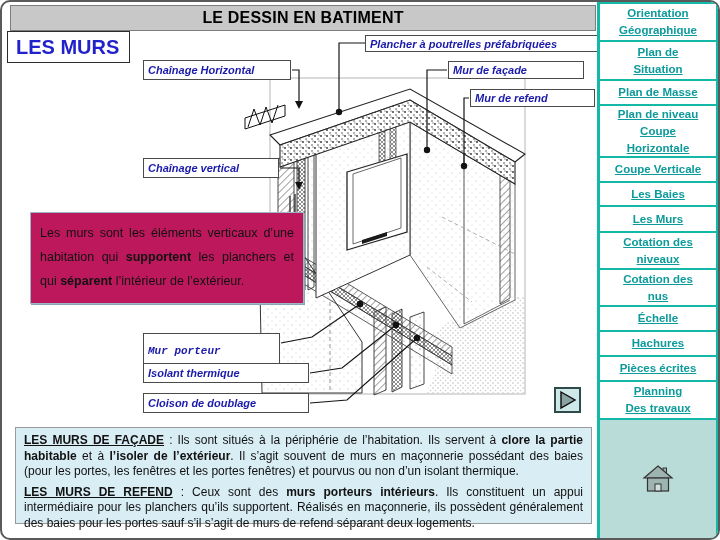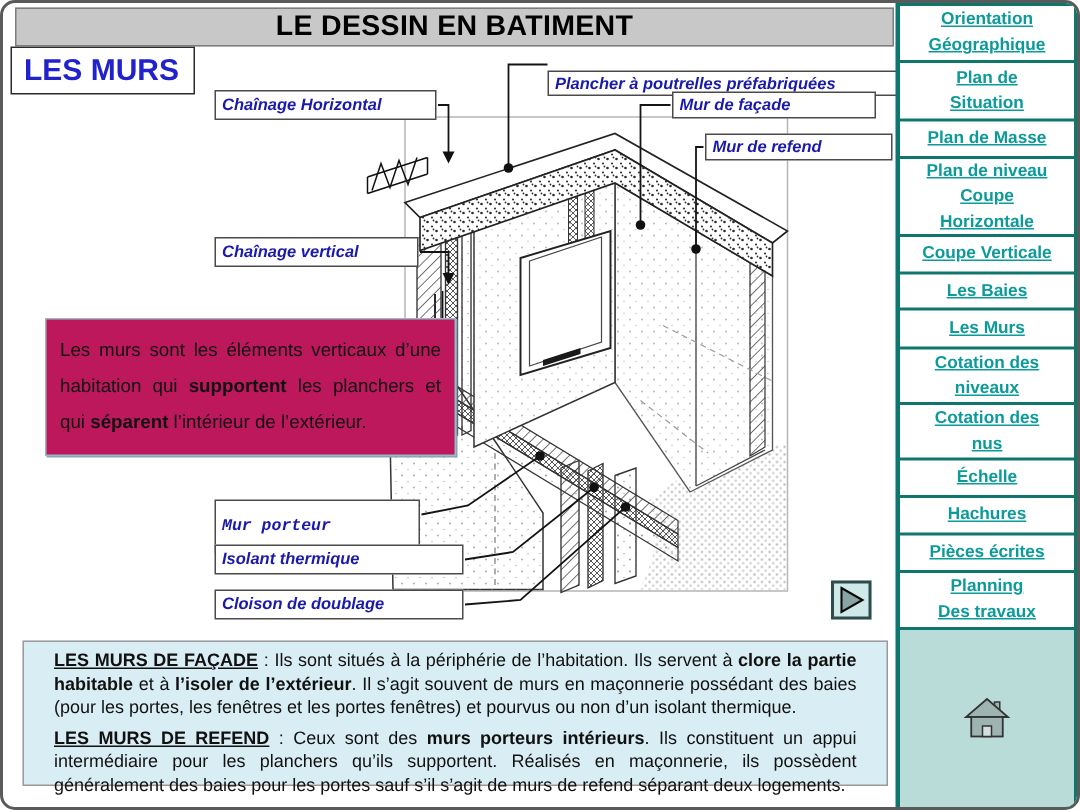--- a/index.html
+++ b/index.html
@@ -1,38 +1,38 @@
 <!DOCTYPE html>
 <html><head>
 <meta charset="utf-8">
 <style>
   html,body{margin:0;padding:0;background:#fff;}
   .slide{position:relative;width:716px;height:536px;border:2px solid #5a5a5a;border-radius:10px;
          overflow:hidden;background:#fff;font-family:"Liberation Sans",sans-serif;}
   .titlebar{position:absolute;left:8px;top:3px;width:584px;height:24px;background:#c8c8c8;
             border:1px solid #7d7d7d;display:flex;align-items:center;justify-content:center;
-            font-size:19px;font-weight:bold;color:#000;letter-spacing:.2px;}
+            font-size:16px;font-weight:bold;color:#000;letter-spacing:.2px;}
   .pagetitle{position:absolute;left:5px;top:29px;width:113px;height:30px;background:#fff;
              border:1px solid #2b2b2b;display:flex;align-items:center;padding-left:8px;
              color:#2222cc;font-size:20px;font-weight:bold;}
   .lbl{position:absolute;background:#fff;border:1.5px solid #4a4a4a;color:#1a1aaa;
        font-size:11px;font-weight:bold;font-style:italic;display:flex;align-items:center;
        padding:0 4px;white-space:nowrap;box-sizing:border-box;}
   .desc{position:absolute;left:28px;top:210px;width:274px;height:92px;background:#be185d;
         border:1px solid #9bb8c6;box-shadow:1px 1px 0 #87a5b5;box-sizing:border-box;
         padding:8px 9px;font-size:12.5px;line-height:24px;color:#111;text-align:justify;}
   .bottom{position:absolute;left:13px;top:425px;width:577px;height:97px;background:#d9edf5;
-          border:1px solid #9a9a9a;box-sizing:border-box;padding:5px 20px;color:#111;}
+          border:1px solid #9a9a9a;box-sizing:border-box;padding:5px 8px;color:#111;}
   .bottom p{margin:0 0 5px 0;font-size:12px;line-height:15.6px;text-align:justify;}
   .bottom .hd{font-weight:bold;text-decoration:underline;}
   .b{font-weight:bold;}
   .nextbtn{position:absolute;left:552px;top:385px;width:27px;height:26px;background:#cfe9e9;
            border:2px solid #2e4a4a;box-sizing:border-box;display:flex;align-items:center;
            justify-content:center;cursor:pointer;}
-  .sidebar{position:absolute;left:595px;top:0;width:121px;height:536px;background:#0f766e;
+  .sidebar{position:absolute;left:595px;top:0;width:121px;height:536px;background:#14b8a6;
            display:flex;flex-direction:column;gap:2px;padding:2px 2px 0 3px;box-sizing:border-box;}
   .navcell{background:#fff;display:flex;flex-direction:column;align-items:center;
            justify-content:center;text-align:center;flex:0 0 auto;}
   .navcell a{color:#0d9a9a;font-size:11.5px;font-weight:bold;line-height:17px;
              text-decoration:underline;white-space:pre-line;cursor:pointer;}
   .homecell{background:#b9dcd9;flex:1 1 auto;display:flex;align-items:center;
             justify-content:center;cursor:pointer;}
   svg.diag{position:absolute;left:0;top:0;pointer-events:none;}
 </style>
 </head>
@@ -148,21 +148,21 @@
     </g>
   </svg>
 
   <div class="titlebar">
     <span>LE DESSIN EN BATIMENT</span>
   </div>
   <div class="pagetitle">
     <span>LES MURS</span>
   </div>
 
-  <div class="lbl" style="left:363px;top:33px;width:252px;height:17px;margin-top:12px;">
+  <div class="lbl" style="left:363px;top:33px;width:252px;height:17px;">
       <span>Plancher à poutrelles préfabriquées</span>
     </div>
   <div class="lbl" style="left:446px;top:59px;width:136px;height:18px;">
       <span>Mur de façade</span>
     </div>
   <div class="lbl" style="left:141px;top:58px;width:148px;height:20px;">
       <span>Chaînage Horizontal</span>
     </div>
   <div class="lbl" style="left:468px;top:87px;width:125px;height:18px;">
       <span>Mur de refend</span>

